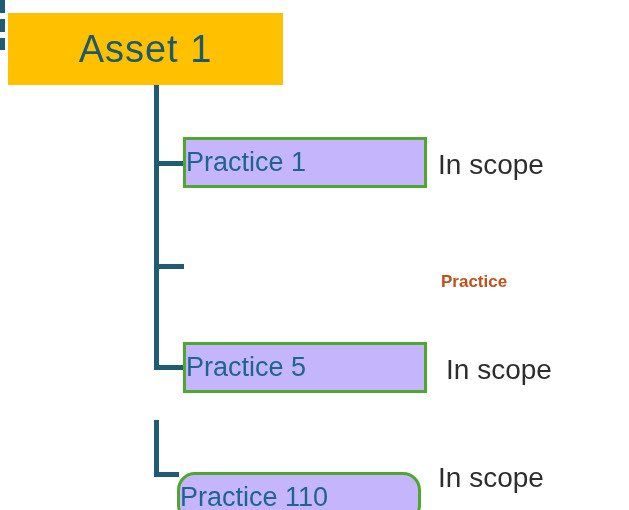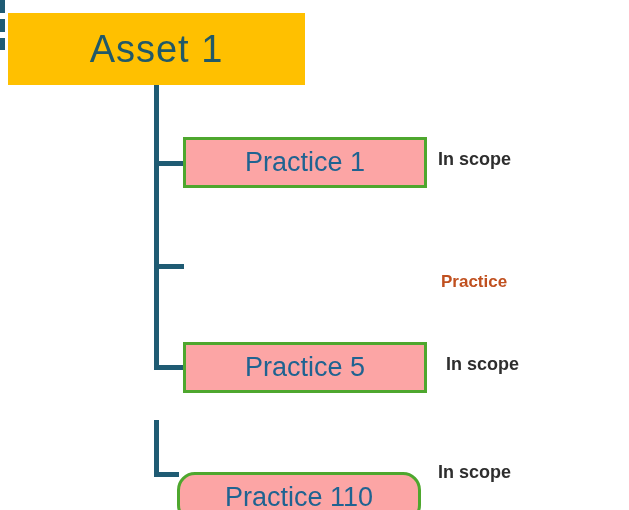--- a/index.html
+++ b/index.html
@@ -22,21 +22,21 @@
     width: 629px;
     height: 510px;
     background: var(--background);
     overflow: hidden;
   }
 
   
   .root-box {
     position: absolute;
     left: 8px; top: 13px;
-    width: 297px; height: 72px;
+    width: 275px; height: 72px;
     background: var(--root-fill);
     display: flex; align-items: center; justify-content: center;
   }
   .root-box span {
     color: var(--root-text);
     font-size: 38px;
     font-weight: 500;
     letter-spacing: 1px;
   }
 
@@ -55,40 +55,40 @@
   .stub { height: 5px; left: 157px; width: 27px; }
   .stub-1 { top: 161px; }
   .stub-2 { top: 264px; }
   .stub-3 { top: 365px; }
   .elbow  { left: 157px; top: 472px; width: 22px; height: 5px; }
 
   
   .practice-box {
     position: absolute;
     width: 244px; height: 51px;
-    background: #fca5a5;
+    background: #c4b5fd;
     border: 3px solid var(--practice-border);
-    display: flex; align-items: center; justify-content: center;
+    display: flex; align-items: center; justify-content: flex-start;
   }
   .practice-box span {
     color: var(--practice-text);
     font-size: 27px;
     font-weight: 400;
   }
   .p1   { left: 183px; top: 137px; }
   .p2   { left: 183px; top: 240px; }
   .p3   { left: 183px; top: 342px; }
   .p110 { left: 177px; top: 472px; border-radius: 18px; }
 
   
   .scope-label {
     position: absolute;
     color: var(--scope-text);
-    font-size: 18px;
-    font-weight: 700;
+    font-size: 28px;
+    font-weight: 400;
     white-space: nowrap;
   }
   .scope-1   { left: 438px; top: 149px; }
   .scope-2   { left: 440px; top: 239px; }
   .scope-3   { left: 446px; top: 354px; }
   .scope-110 { left: 438px; top: 462px; }
   .rationale-label {
     position: absolute;
     left: 441px; top: 272px;
     color: var(--rationale-text);

